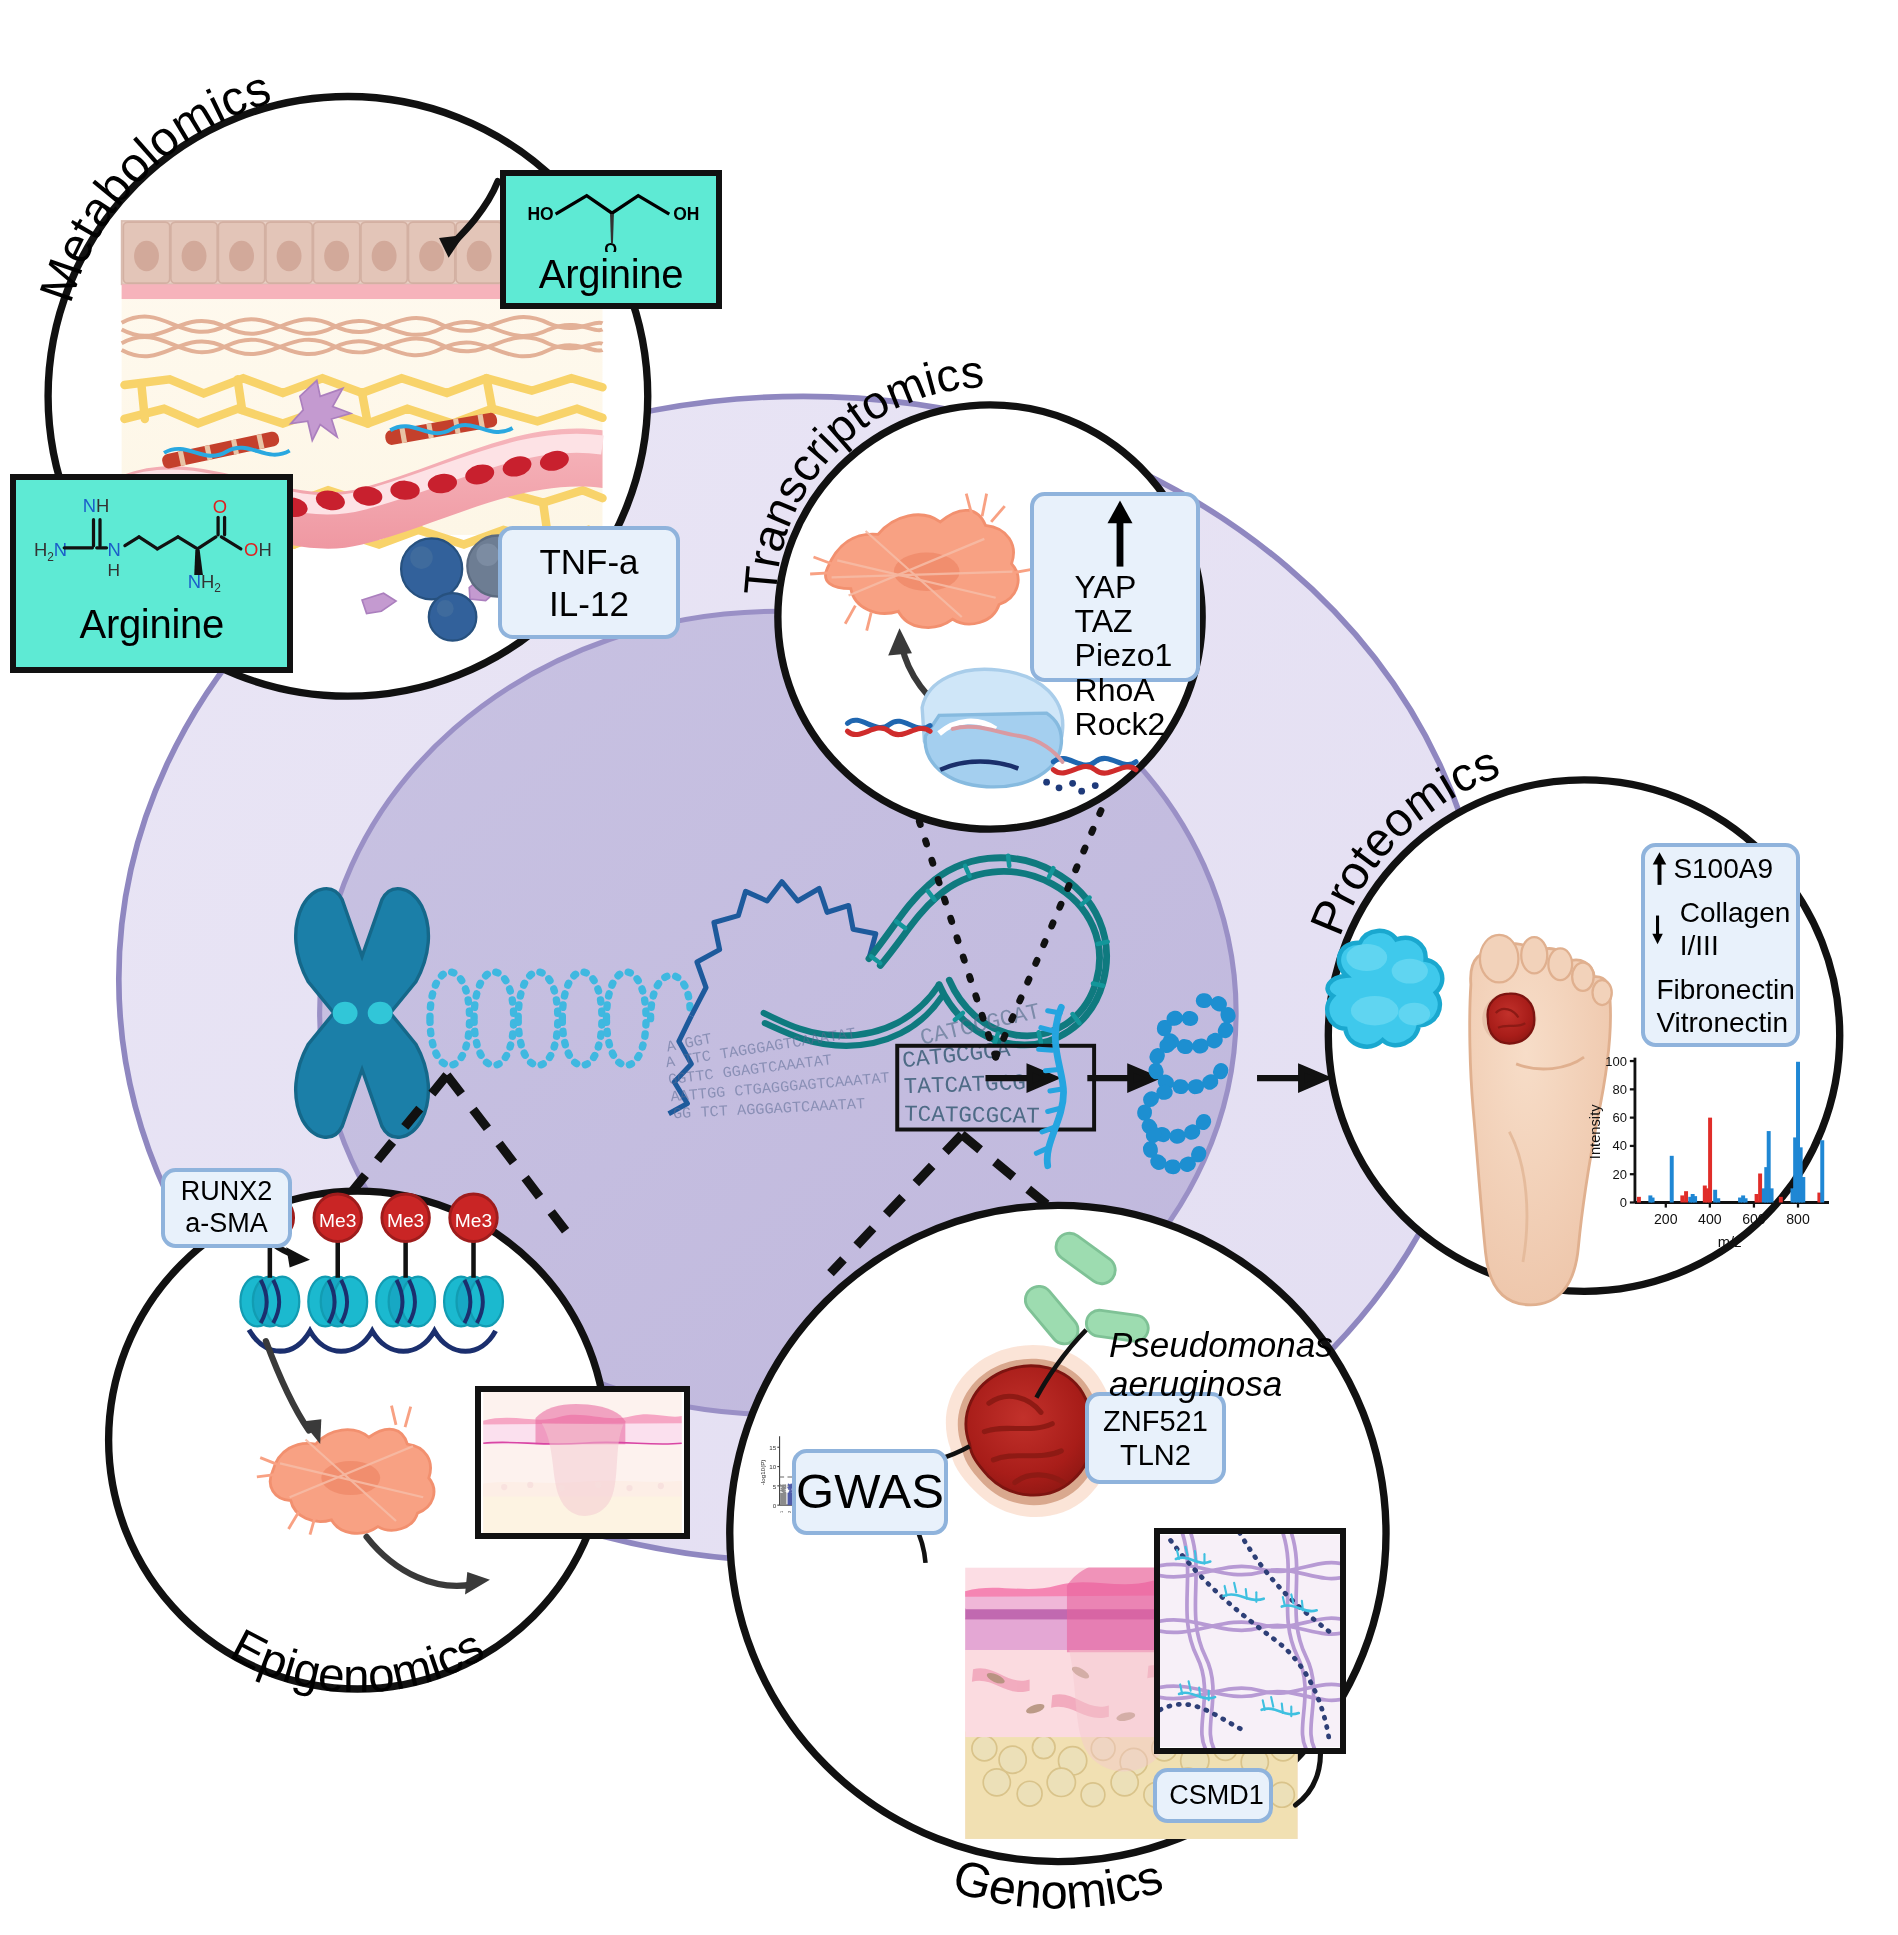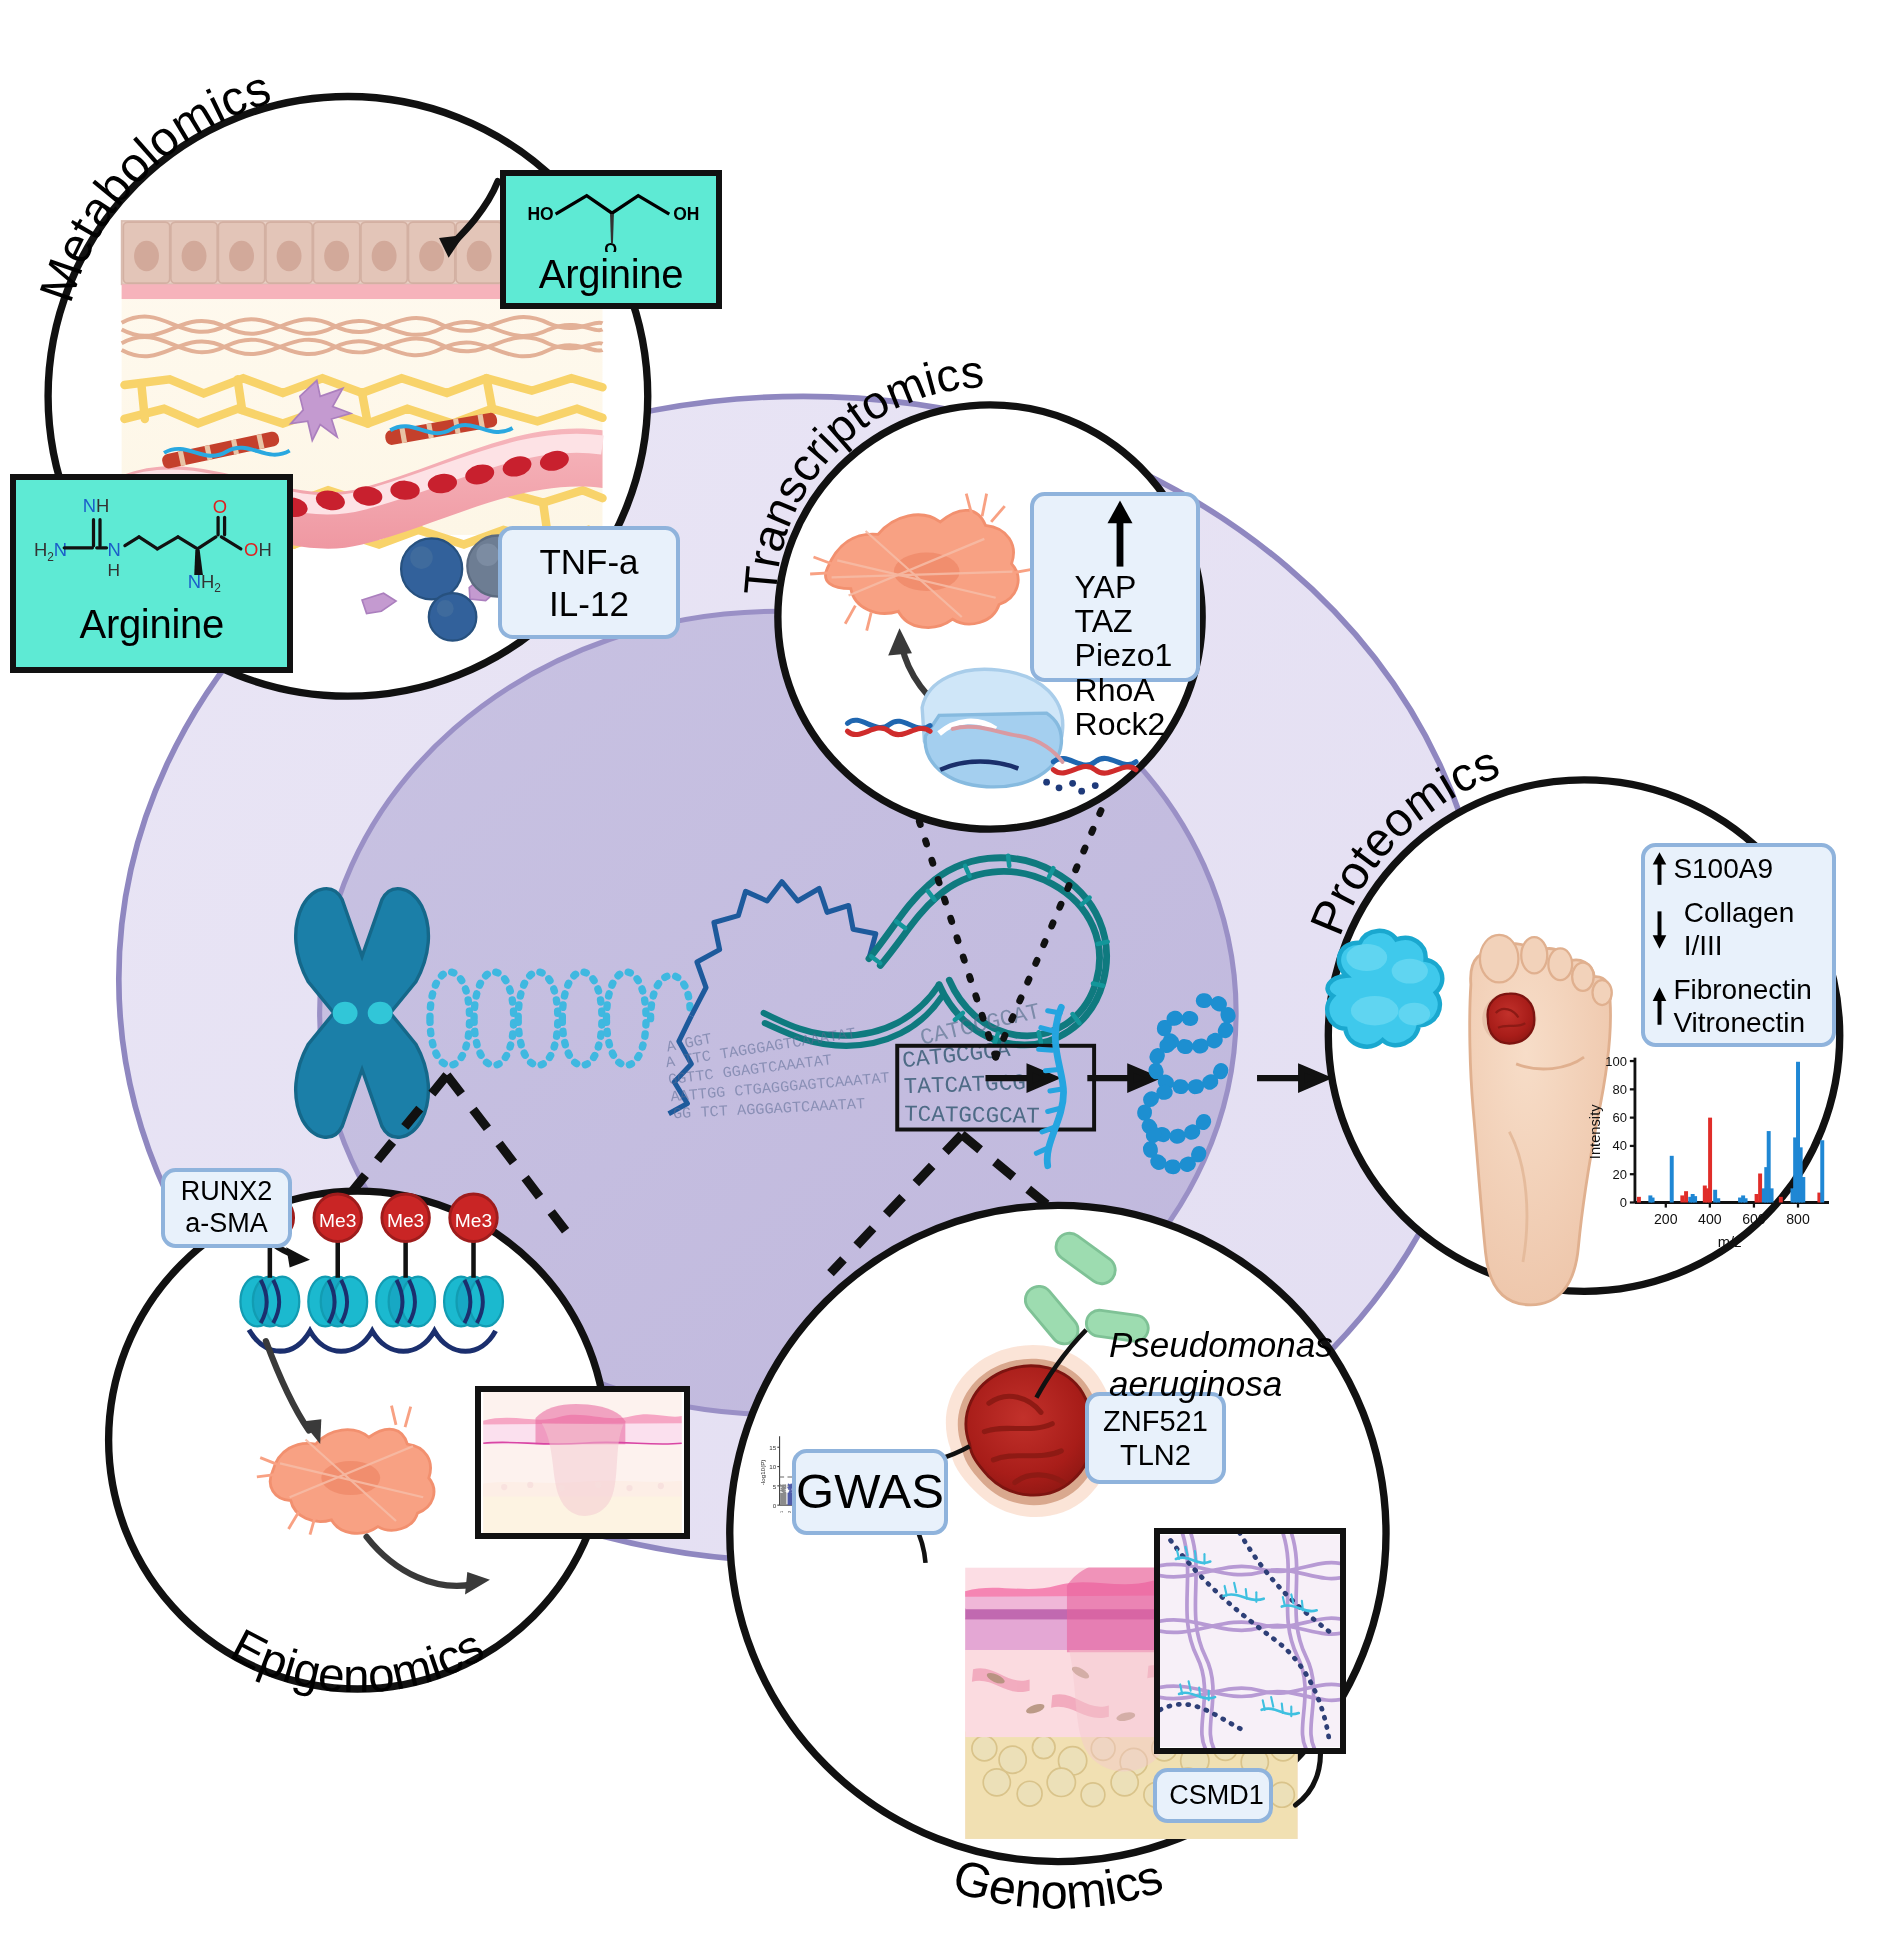--- a/index.html
+++ b/index.html
@@ -1715,21 +1715,21 @@
   </svg>
   <div style="display:flex;flex-direction:column;align-items:flex-start;line-height:1.07;margin-left:6.8px;">
     <span>YAP</span>
     <span>TAZ</span>
     <span>Piezo1</span>
     <span>RhoA</span>
     <span>Rock2</span>
   </div>
 </div>
 
-<div class="bluebox" style="left:1641px; top:843px; width:195px; height:204px; font-size:28px; flex-direction:column; justify-content:center; gap:10.2px; padding:6.8px 5.7px;">
+<div class="bluebox" style="left:1641px; top:843px; width:159px; height:204px; font-size:28px; flex-direction:column; justify-content:center; gap:10.2px; padding:6.8px 5.7px;">
   <div style="display:flex;align-items:center;gap:5.7px;width:100%;">
     <svg width="17" height="35" viewBox="0 0 30 62">
       <line x1="15" y1="60" x2="15" y2="20" stroke="#000" stroke-width="7"></line>
           <polygon points="15,2 27,24 3,24" fill="#000"></polygon>
     </svg>
     <span>S100A9</span>
   </div>
   <div style="display:flex;align-items:center;gap:16px;width:100%;">
     <svg width="17" height="41" viewBox="0 0 30 72">
       <line x1="15" y1="4" x2="15" y2="50" stroke="#000" stroke-width="7"></line>

